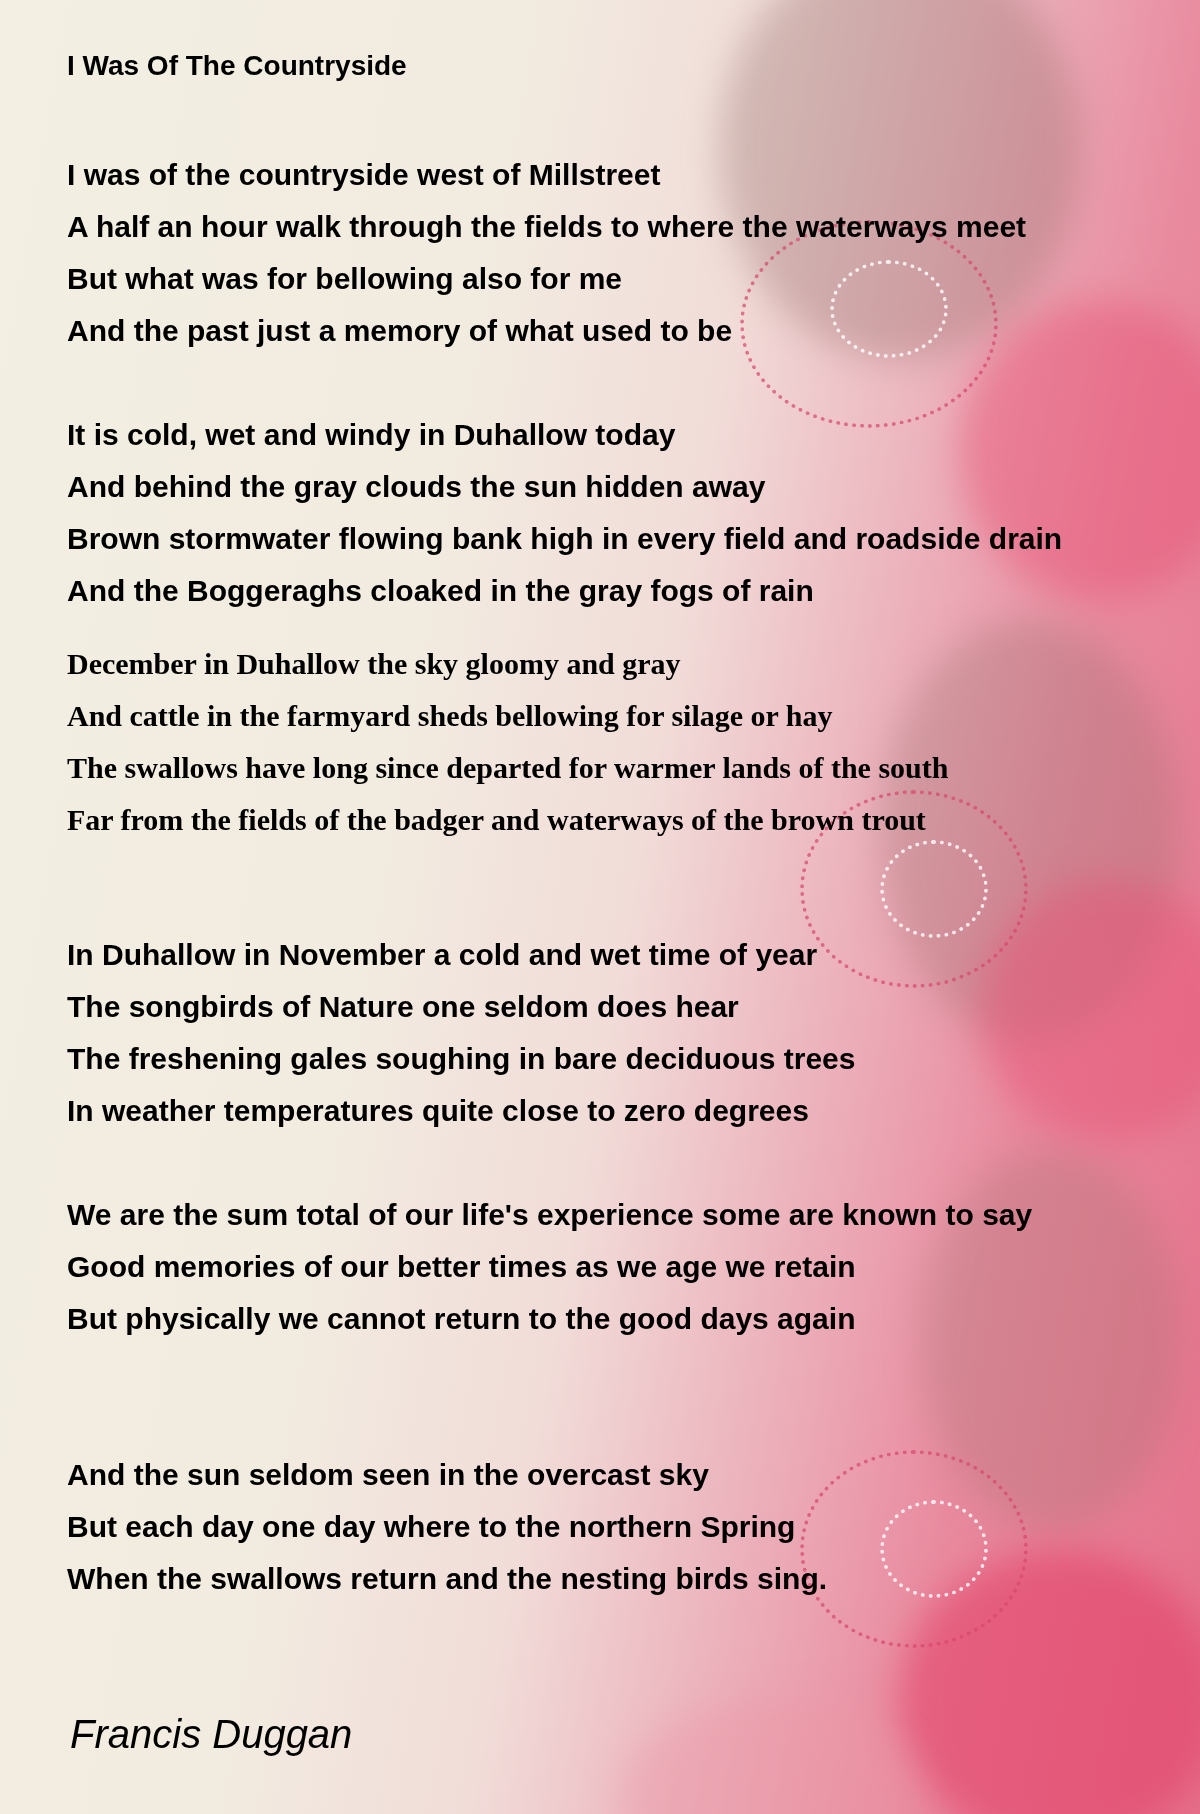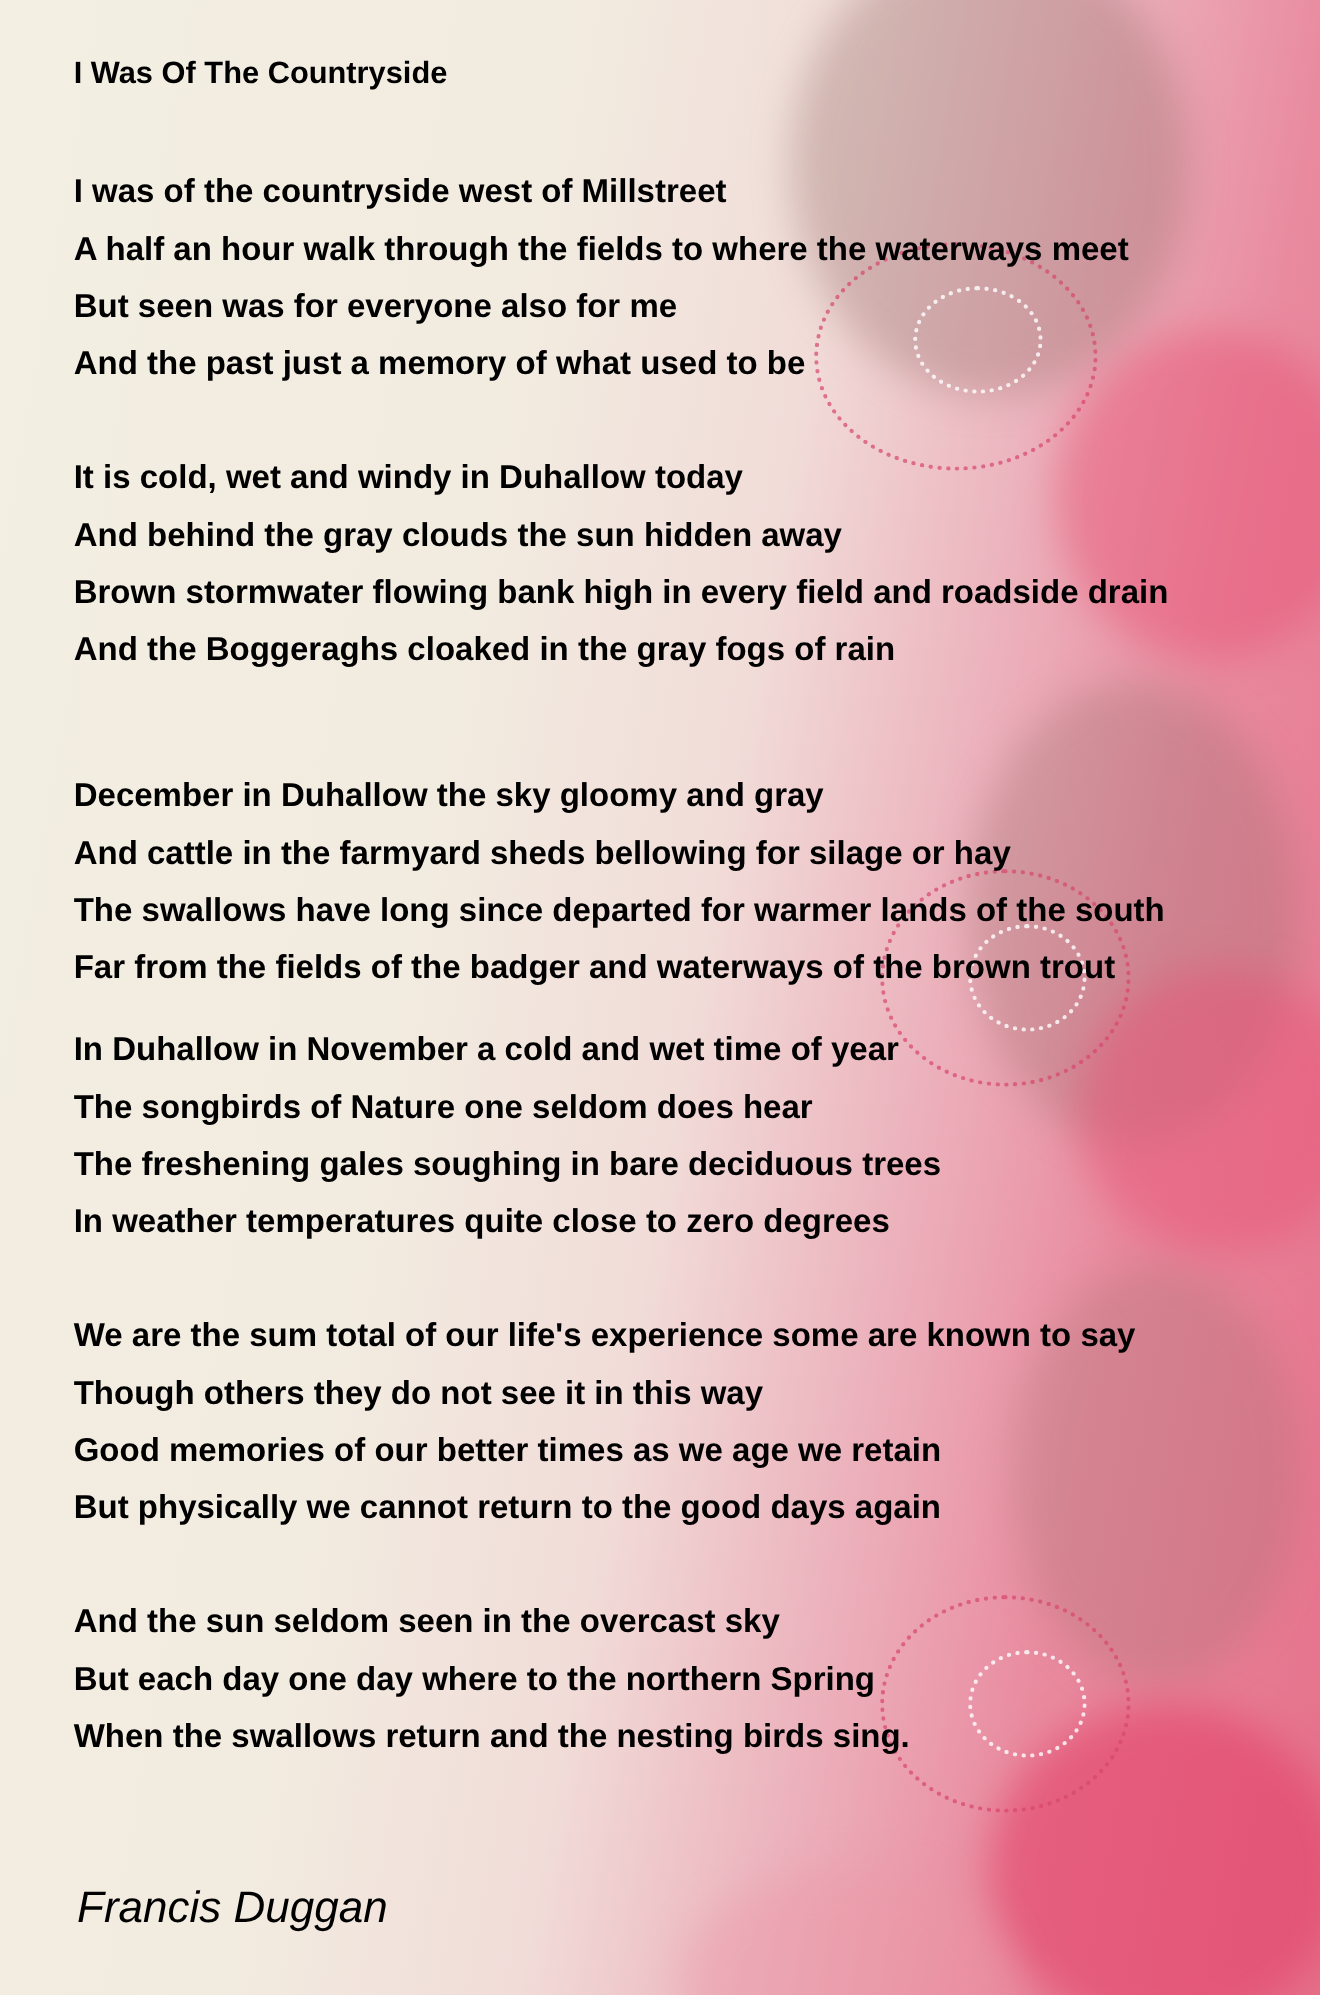--- a/index.html
+++ b/index.html
@@ -34,48 +34,47 @@
   <div class="dots red" style="left:800px;top:1450px;width:220px;height:190px;"></div>
   <div class="dots" style="left:880px;top:1500px;width:100px;height:90px;"></div>
 </div>
 
 <div class="content">
   <div class="title">I Was Of The Countryside</div>
 
   <div class="stanza" style="top:149px;">
     <div class="line">I was of the countryside west of Millstreet</div>
     <div class="line">A half an hour walk through the fields to where the waterways meet</div>
-    <div class="line">But seen was for everyone also for me</div>
+    <div class="line">But what was for bellowing also for me</div>
     <div class="line">And the past just a memory of what used to be</div>
   </div>
 
   <div class="stanza" style="top:409px;">
     <div class="line">It is cold, wet and windy in Duhallow today</div>
     <div class="line">And behind the gray clouds the sun hidden away</div>
     <div class="line">Brown stormwater flowing bank high in every field and roadside drain</div>
     <div class="line">And the Boggeraghs cloaked in the gray fogs of rain</div>
   </div>
 
-  <div class="stanza" style="top:698px;">
+  <div class="stanza" style="top:638px;font-family:Liberation Serif, serif;">
     <div class="line">December in Duhallow the sky gloomy and gray</div>
     <div class="line">And cattle in the farmyard sheds bellowing for silage or hay</div>
     <div class="line">The swallows have long since departed for warmer lands of the south</div>
     <div class="line">Far from the fields of the badger and waterways of the brown trout</div>
   </div>
 
   <div class="stanza" style="top:929px;">
     <div class="line">In Duhallow in November a cold and wet time of year</div>
     <div class="line">The songbirds of Nature one seldom does hear</div>
     <div class="line">The freshening gales soughing in bare deciduous trees</div>
     <div class="line">In weather temperatures quite close to zero degrees</div>
   </div>
 
   <div class="stanza" style="top:1189px;">
     <div class="line">We are the sum total of our life's experience some are known to say</div>
-    <div class="line">Though others they do not see it in this way</div>
     <div class="line">Good memories of our better times as we age we retain</div>
     <div class="line">But physically we cannot return to the good days again</div>
   </div>
 
   <div class="stanza" style="top:1449px;">
     <div class="line">And the sun seldom seen in the overcast sky</div>
     <div class="line">But each day one day where to the northern Spring</div>
     <div class="line">When the swallows return and the nesting birds sing.</div>
   </div>
 </div>

